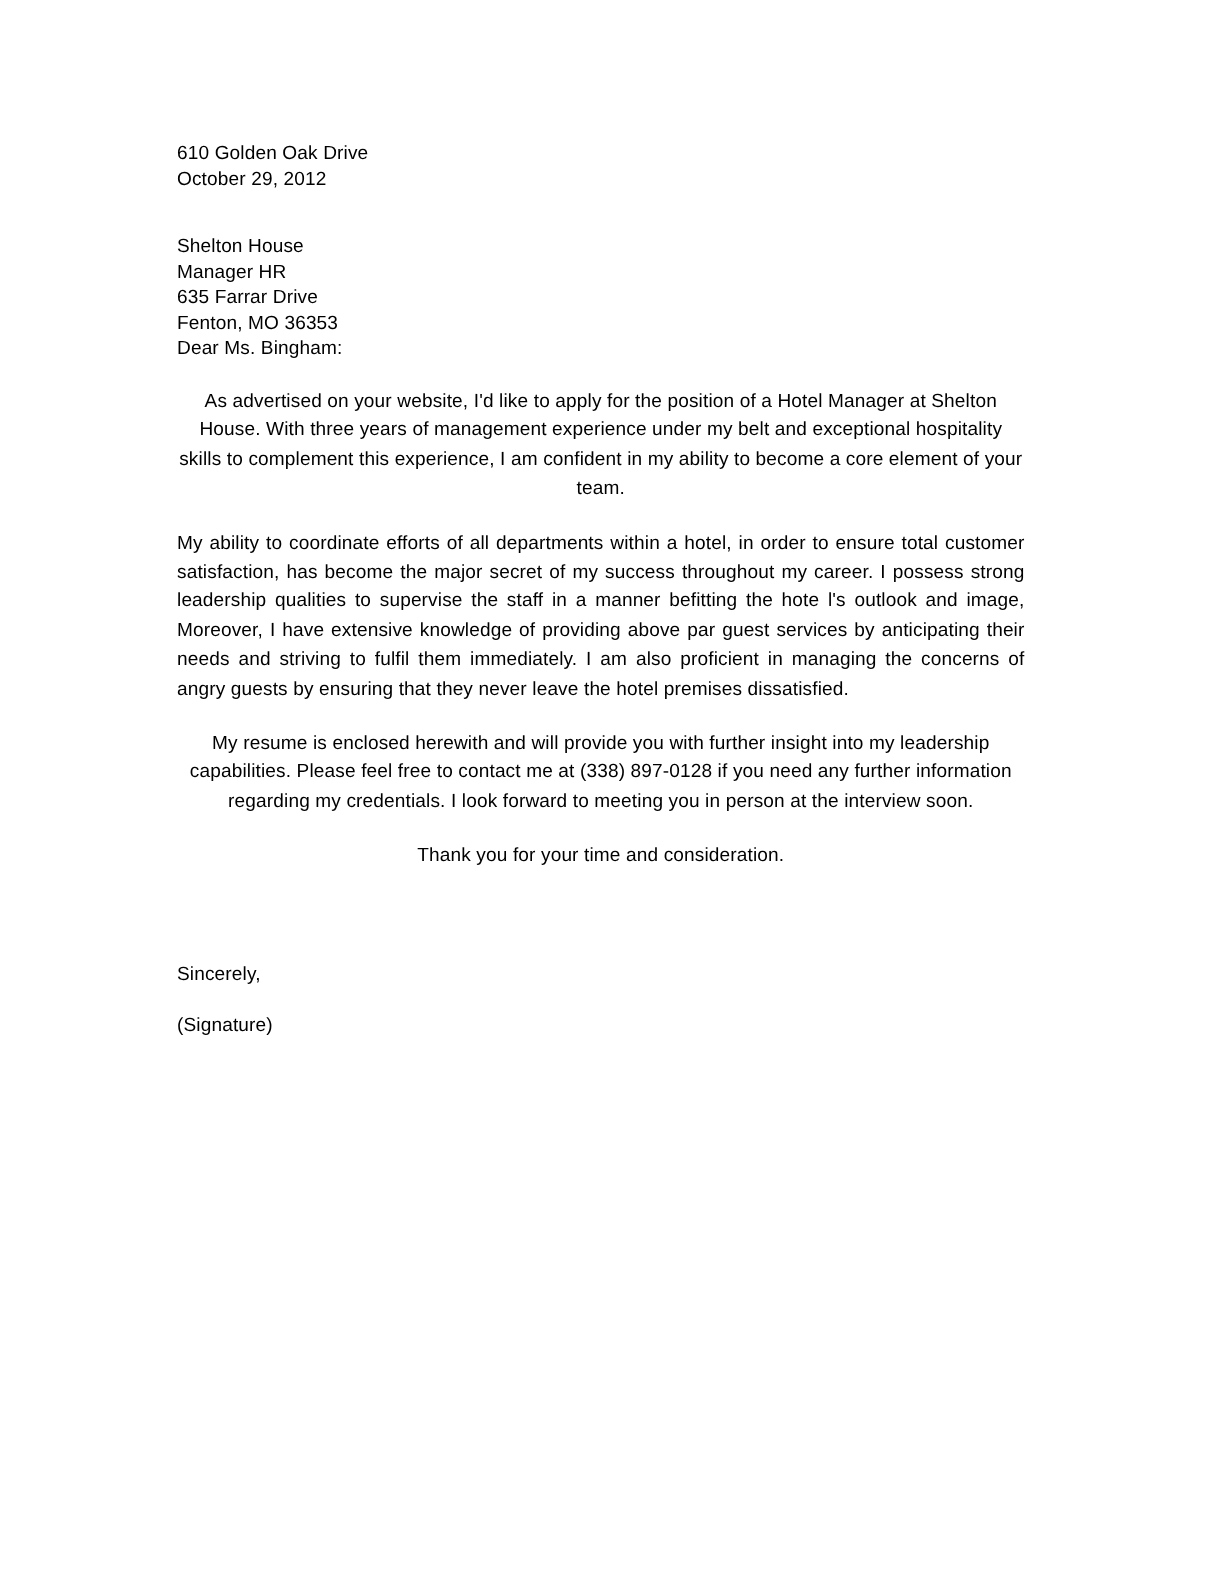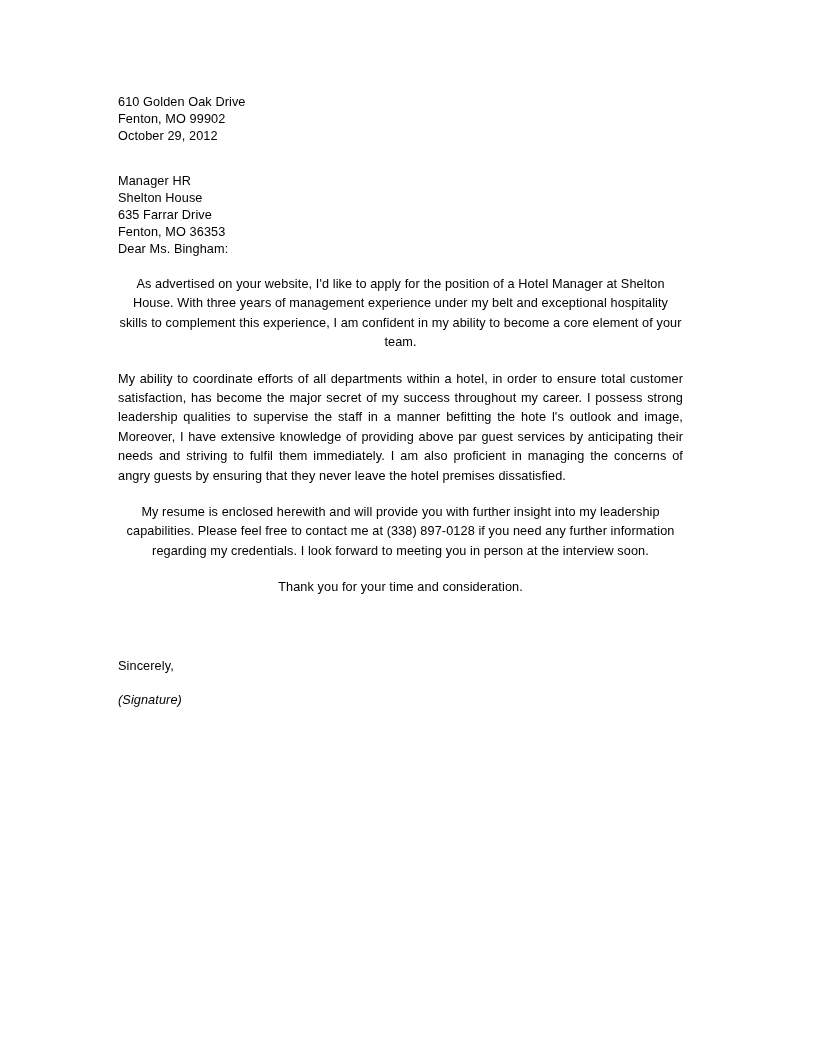--- a/index.html
+++ b/index.html
@@ -64,38 +64,36 @@
     text-align: justify;
     text-justify: inter-word;
   }
 
   .closing {
     margin-top: 60px;
   }
 
   .signature-block {
     margin-top: 17px;
-    font-style: italic;
   }
 </style>
 </head>
 <body>
 
 <div class="page">
   <div class="letter">
 
     <div class="block sender-block">
       <div class="line">610 Golden Oak Drive</div>
-      <div class="line">Fenton, MO 99902</div>
       <div class="line">October 29, 2012</div>
     </div>
 
     <div class="block recipient-block">
+      <div class="line">Shelton House</div>
       <div class="line">Manager HR</div>
-      <div class="line">Shelton House</div>
       <div class="line">635 Farrar Drive</div>
       <div class="line">Fenton, MO 36353</div>
     </div>
 
     <div class="block salutation">Dear Ms. Bingham:</div>
 
     <p class="para">As advertised on your website,  I'd like to apply for the position of a Hotel Manager at Shelton House. With three years of management experience under my belt and exceptional hospitality skills to complement this experience, I am confident in my ability to become a core element of your team.</p>
     <p class="para justified">My ability to coordinate efforts of all departments within a hotel, in order to ensure total customer satisfaction, has become the major secret of my success throughout my career. I possess strong leadership qualities to supervise the staff in a manner befitting the hote  l's outlook and image, Moreover, I have extensive knowledge of providing above par guest services by anticipating their needs and striving to fulfil them immediately. I am also proficient in managing the concerns of angry guests by ensuring that they never leave the hotel premises dissatisfied.</p>
     <p class="para">My resume is enclosed herewith and will provide you with further insight into my leadership capabilities. Please feel free to contact me at (338) 897-0128 if you need any further information regarding my credentials. I look forward to meeting you in person at the interview soon.</p>
     <p class="para">Thank you for your time and consideration.</p>

